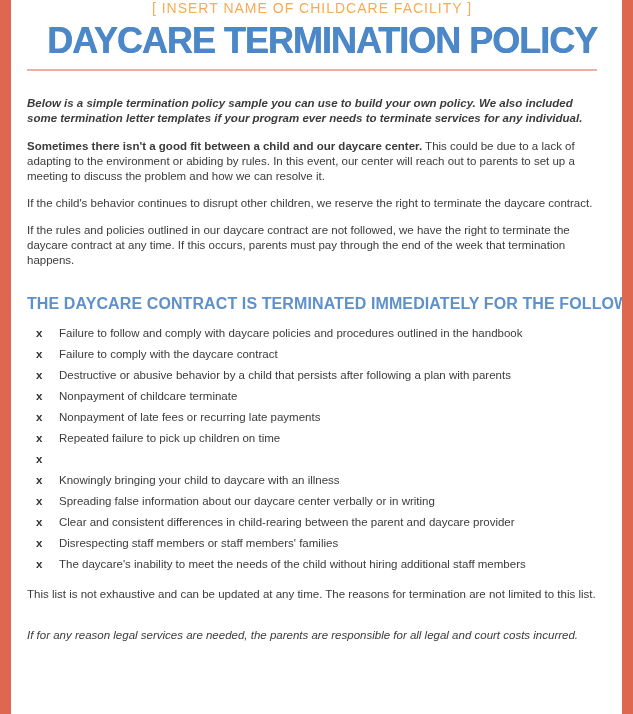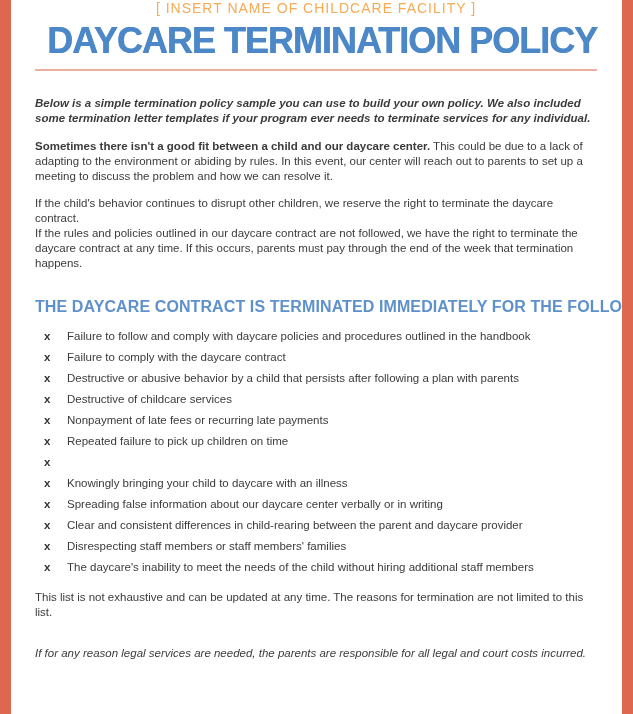--- a/index.html
+++ b/index.html
@@ -8,21 +8,21 @@
     background: #ffffff;
     font-family: "Liberation Sans", sans-serif;
     overflow: hidden;
   }
   .page {
     box-sizing: border-box;
     width: 633px; height: 714px;
     border-left: 11px solid #de684f;
     border-right: 11px solid #de684f;
     background: #ffffff;
-    padding: 0 25px 0 24px;
+    padding: 0 25px 0 16px;
     overflow: hidden;
   }
   .facility-name {
     margin-top: 0;
     text-align: center;
     color: #f6ab54;
     font-size: 14px;
     line-height: 16px;
     letter-spacing: 1px;
     font-weight: 400;
@@ -43,21 +43,21 @@
     height: 2px;
     background: #edafa0;
     margin: 9px 0 0 0;
   }
   p { margin: 0; color: #3b3b3b; font-size: 11.5px; line-height: 15px; }
   .intro   { margin-top: 25px; font-style: italic; font-weight: bold; }
   .p-fit   { margin-top: 13px; }
   .p-fit b { font-weight: 700; }
   .p-disrupt  { margin-top: 12px; }
   .p-withdraw { margin-top: 14px; }
-  .p-rules    { margin-top: 0; }
+  .p-rules    { margin-top: 12px; }
   .reasons-heading {
     margin-top: 28px;
     color: #5e91cb;
     font-size: 16px;
     font-weight: 700;
     letter-spacing: 0.1px;
     white-space: nowrap;
     line-height: 16px;
   }
   ul.reasons {
@@ -120,21 +120,21 @@
       <li>
         <span class="x">x</span>
         <span class="t">Failure to comply with the daycare contract</span>
       </li>
       <li>
         <span class="x">x</span>
         <span class="t">Destructive or abusive behavior by a child that persists after following a plan with parents</span>
       </li>
       <li>
         <span class="x">x</span>
-        <span class="t">Destructive of childcare services</span>
+        <span class="t">Nonpayment of childcare terminate</span>
       </li>
       <li>
         <span class="x">x</span>
         <span class="t">Nonpayment of late fees or recurring late payments</span>
       </li>
       <li>
         <span class="x">x</span>
         <span class="t">Repeated failure to pick up children on time</span>
       </li>
       <li>

